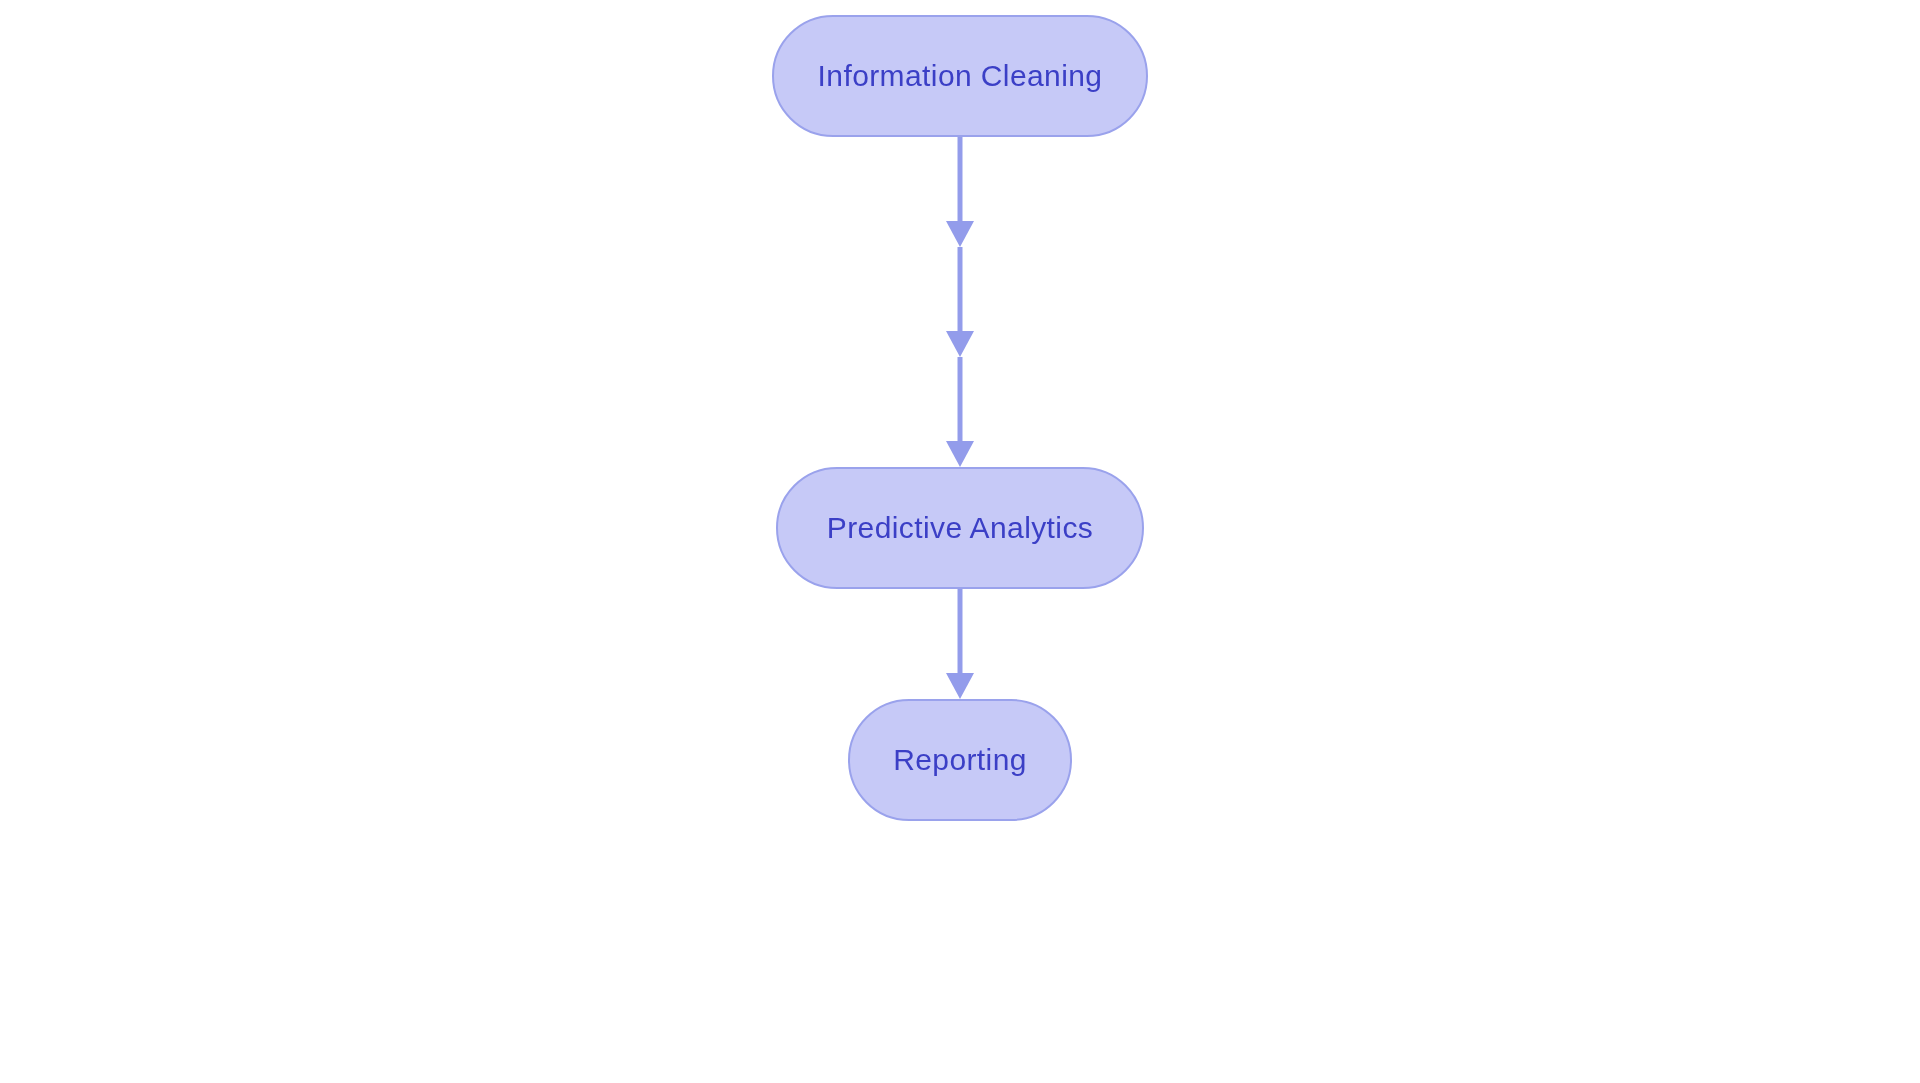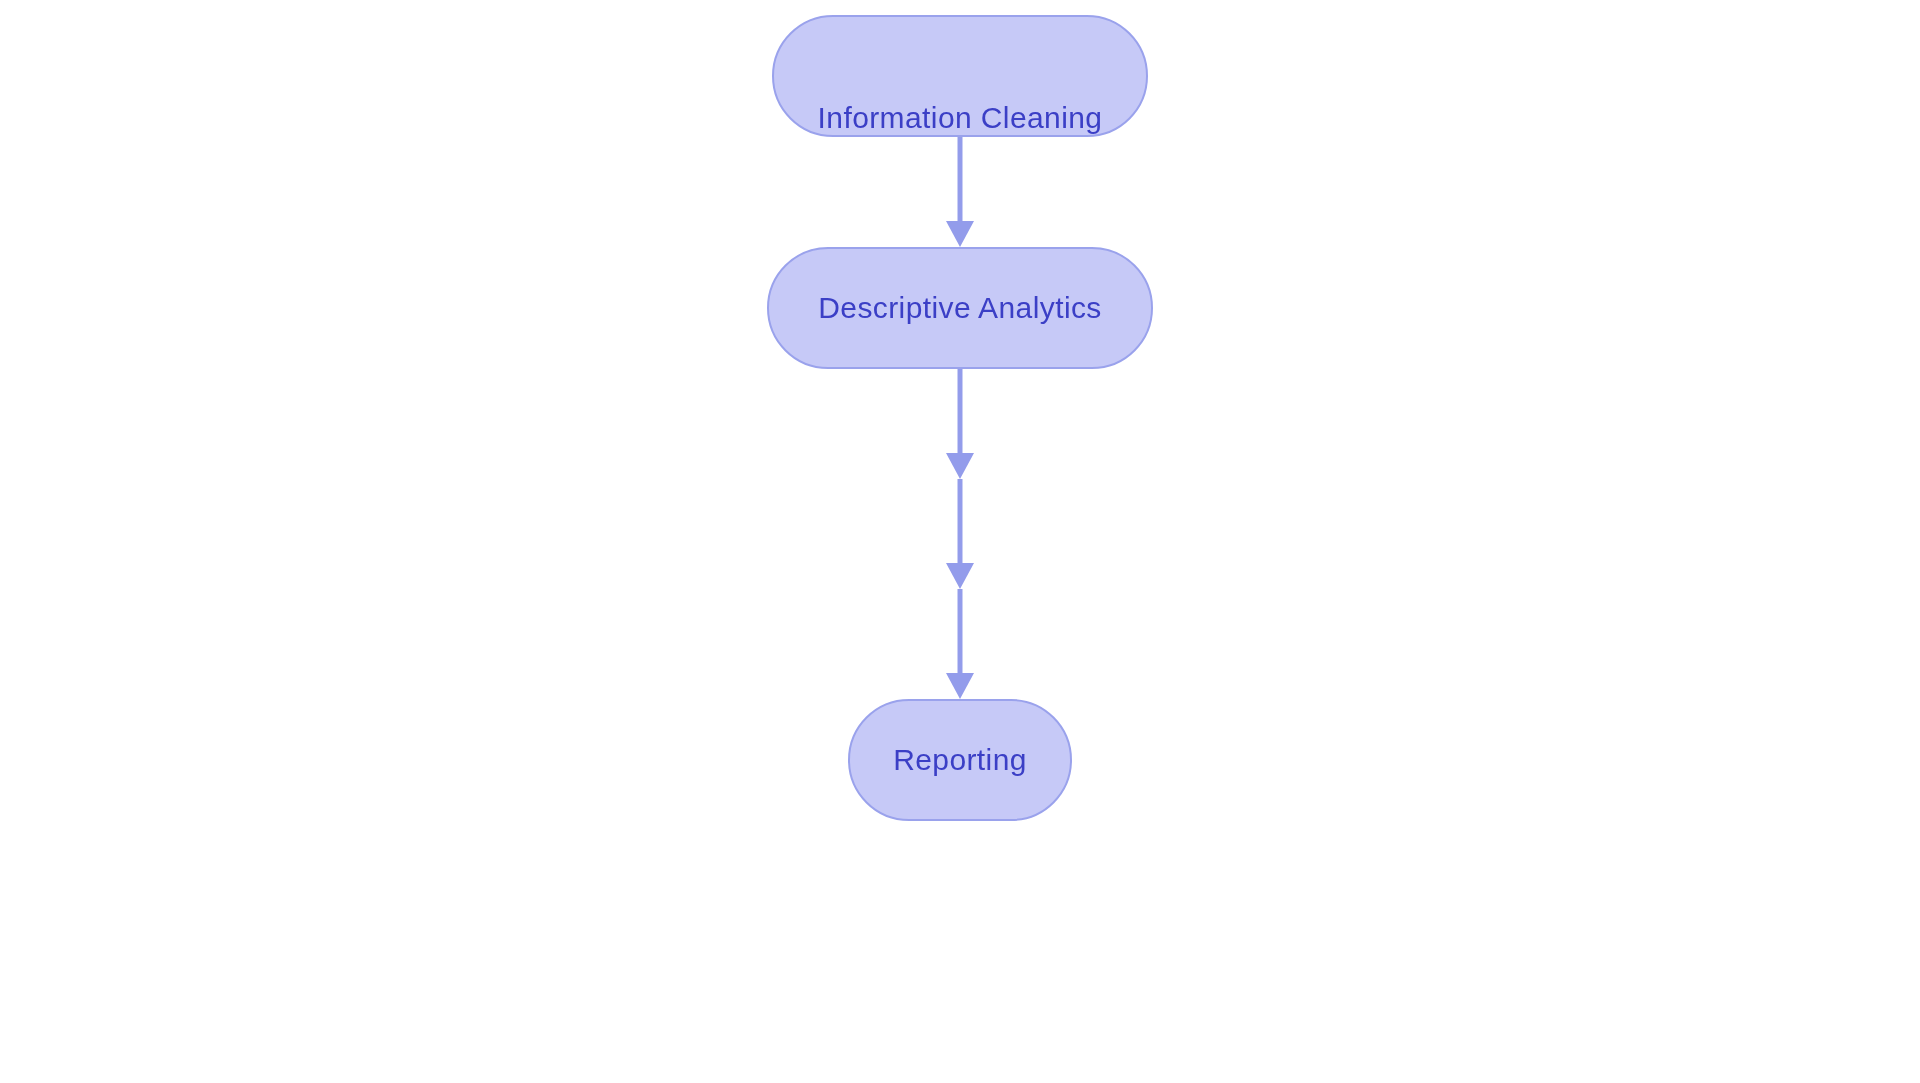--- a/index.html
+++ b/index.html
@@ -37,21 +37,21 @@
   }
   .node-label {
     color: var(--node-text);
     font-size: 30px;
     font-weight: 400;
     letter-spacing: 0.4px;
     white-space: nowrap;
     user-select: none;
   }
   
-  .w0 { width: 376px; align-items: flex-end; }
+  .w0 { width: 376px; }
   .w1 { width: 386px; }
   .w2 { width: 390px; }
   .w3 { width: 368px; }
   .w4 { width: 224px; }
   .arrow {
     flex: 0 0 auto;
     display: block;
   }
   .arrow line { stroke: var(--arrow-color); stroke-width: 5; }
   .arrow polygon { fill: var(--arrow-color); }
@@ -63,35 +63,35 @@
 
   <div class="node w0">
     <span class="node-label">Information Cleaning</span>
   </div>
 
   <svg class="arrow" width="32" height="110" viewBox="0 0 32 110" aria-hidden="true">
     <line x1="16" y1="0" x2="16" y2="86"></line>
     <polygon points="2,84 30,84 16,110"></polygon>
   </svg>
 
-  <div class="node w1">
-    <span class="node-label">Descriptive Analytics</span>
-  </div>
 
   <svg class="arrow" width="32" height="110" viewBox="0 0 32 110" aria-hidden="true">
     <line x1="16" y1="0" x2="16" y2="86"></line>
     <polygon points="2,84 30,84 16,110"></polygon>
   </svg>
 
 
   <svg class="arrow" width="32" height="110" viewBox="0 0 32 110" aria-hidden="true">
     <line x1="16" y1="0" x2="16" y2="86"></line>
     <polygon points="2,84 30,84 16,110"></polygon>
   </svg>
 
+  <div class="node w3">
+    <span class="node-label">Predictive Analytics</span>
+  </div>
 
   <svg class="arrow" width="32" height="110" viewBox="0 0 32 110" aria-hidden="true">
     <line x1="16" y1="0" x2="16" y2="86"></line>
     <polygon points="2,84 30,84 16,110"></polygon>
   </svg>
 
   <div class="node w4">
     <span class="node-label">Reporting</span>
   </div>
 

